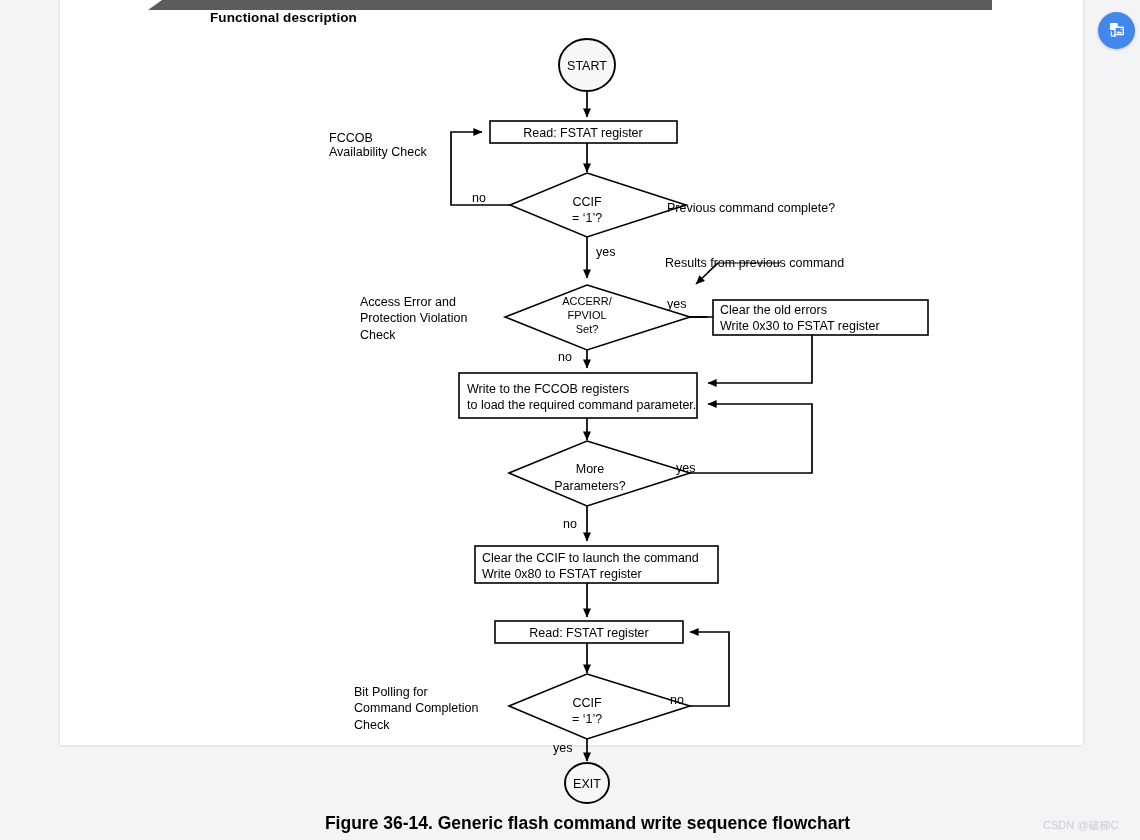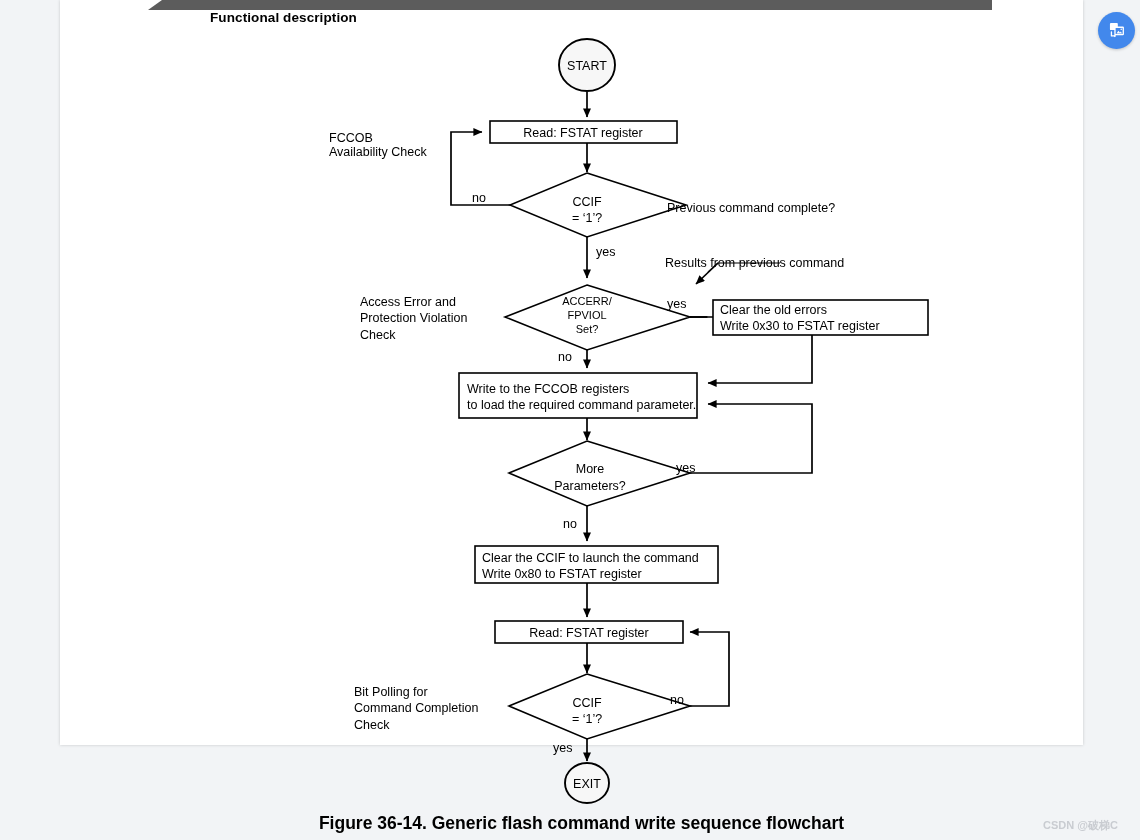--- a/index.html
+++ b/index.html
@@ -45,28 +45,27 @@
   .lbl-sm{font-size:11px;}
   .lbl-box{font-size:12.5px;}
   .lbl-yn{font-size:12.5px;}
   .shape{fill:#f7f7f7;stroke:#000;stroke-width:1.9;}
   .boxshape{fill:#ffffff;stroke:#000;stroke-width:1.6;}
   .diamond{fill:#ffffff;stroke:#000;stroke-width:1.6;}
   .ln{stroke:#000;stroke-width:1.7;fill:none;}
   .ln-thin{stroke:#555;stroke-width:1.3;fill:none;}
 
   #caption{
-    position:absolute;left:10px;top:813px;width:1023px;text-align:center;
+    position:absolute;left:16px;top:813px;width:1023px;text-align:center;
     font-size:17.5px;font-weight:bold;color:#000;
   }
   #watermark{
     position:absolute;left:1043px;top:818px;
     font-size:11px;color:#c9ccd1;white-space:nowrap;
     font-family:"Liberation Sans",sans-serif;
-    font-weight:bold;
   }
 </style>
 </head>
 <body>
 
 <div id="leftgutter"></div>
 <div id="rightgutter"></div>
 
 <div id="page">
 

